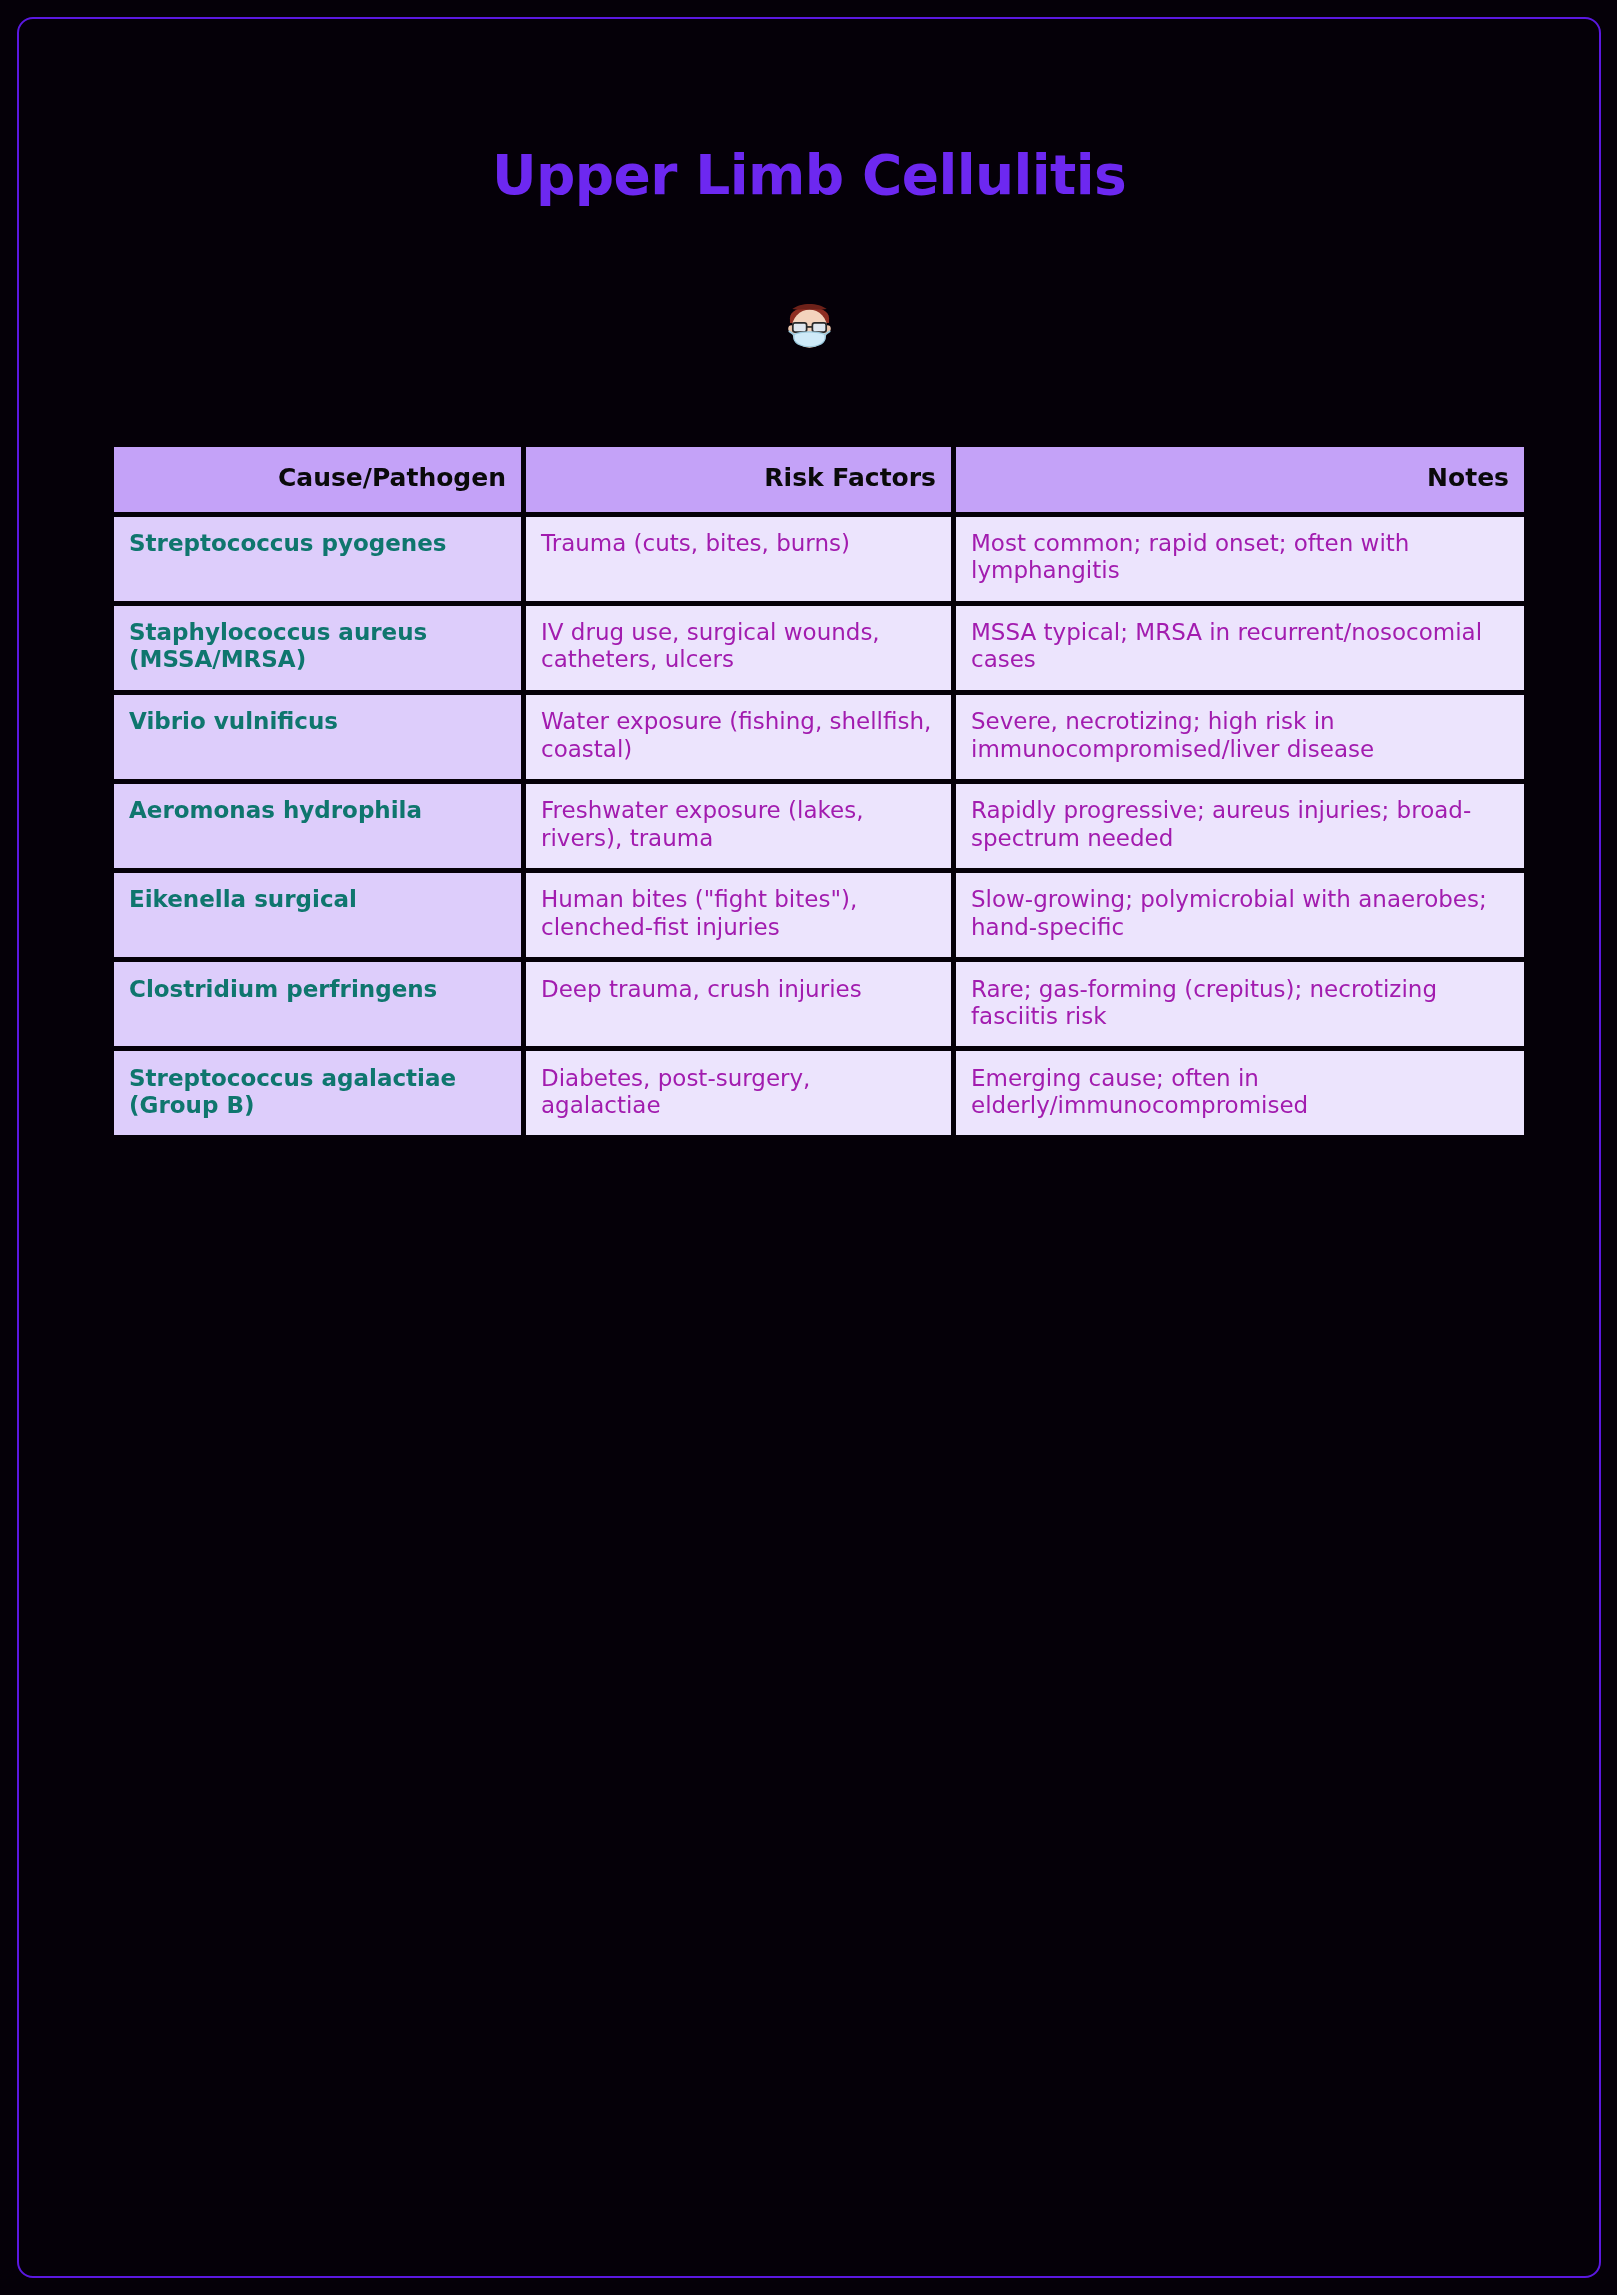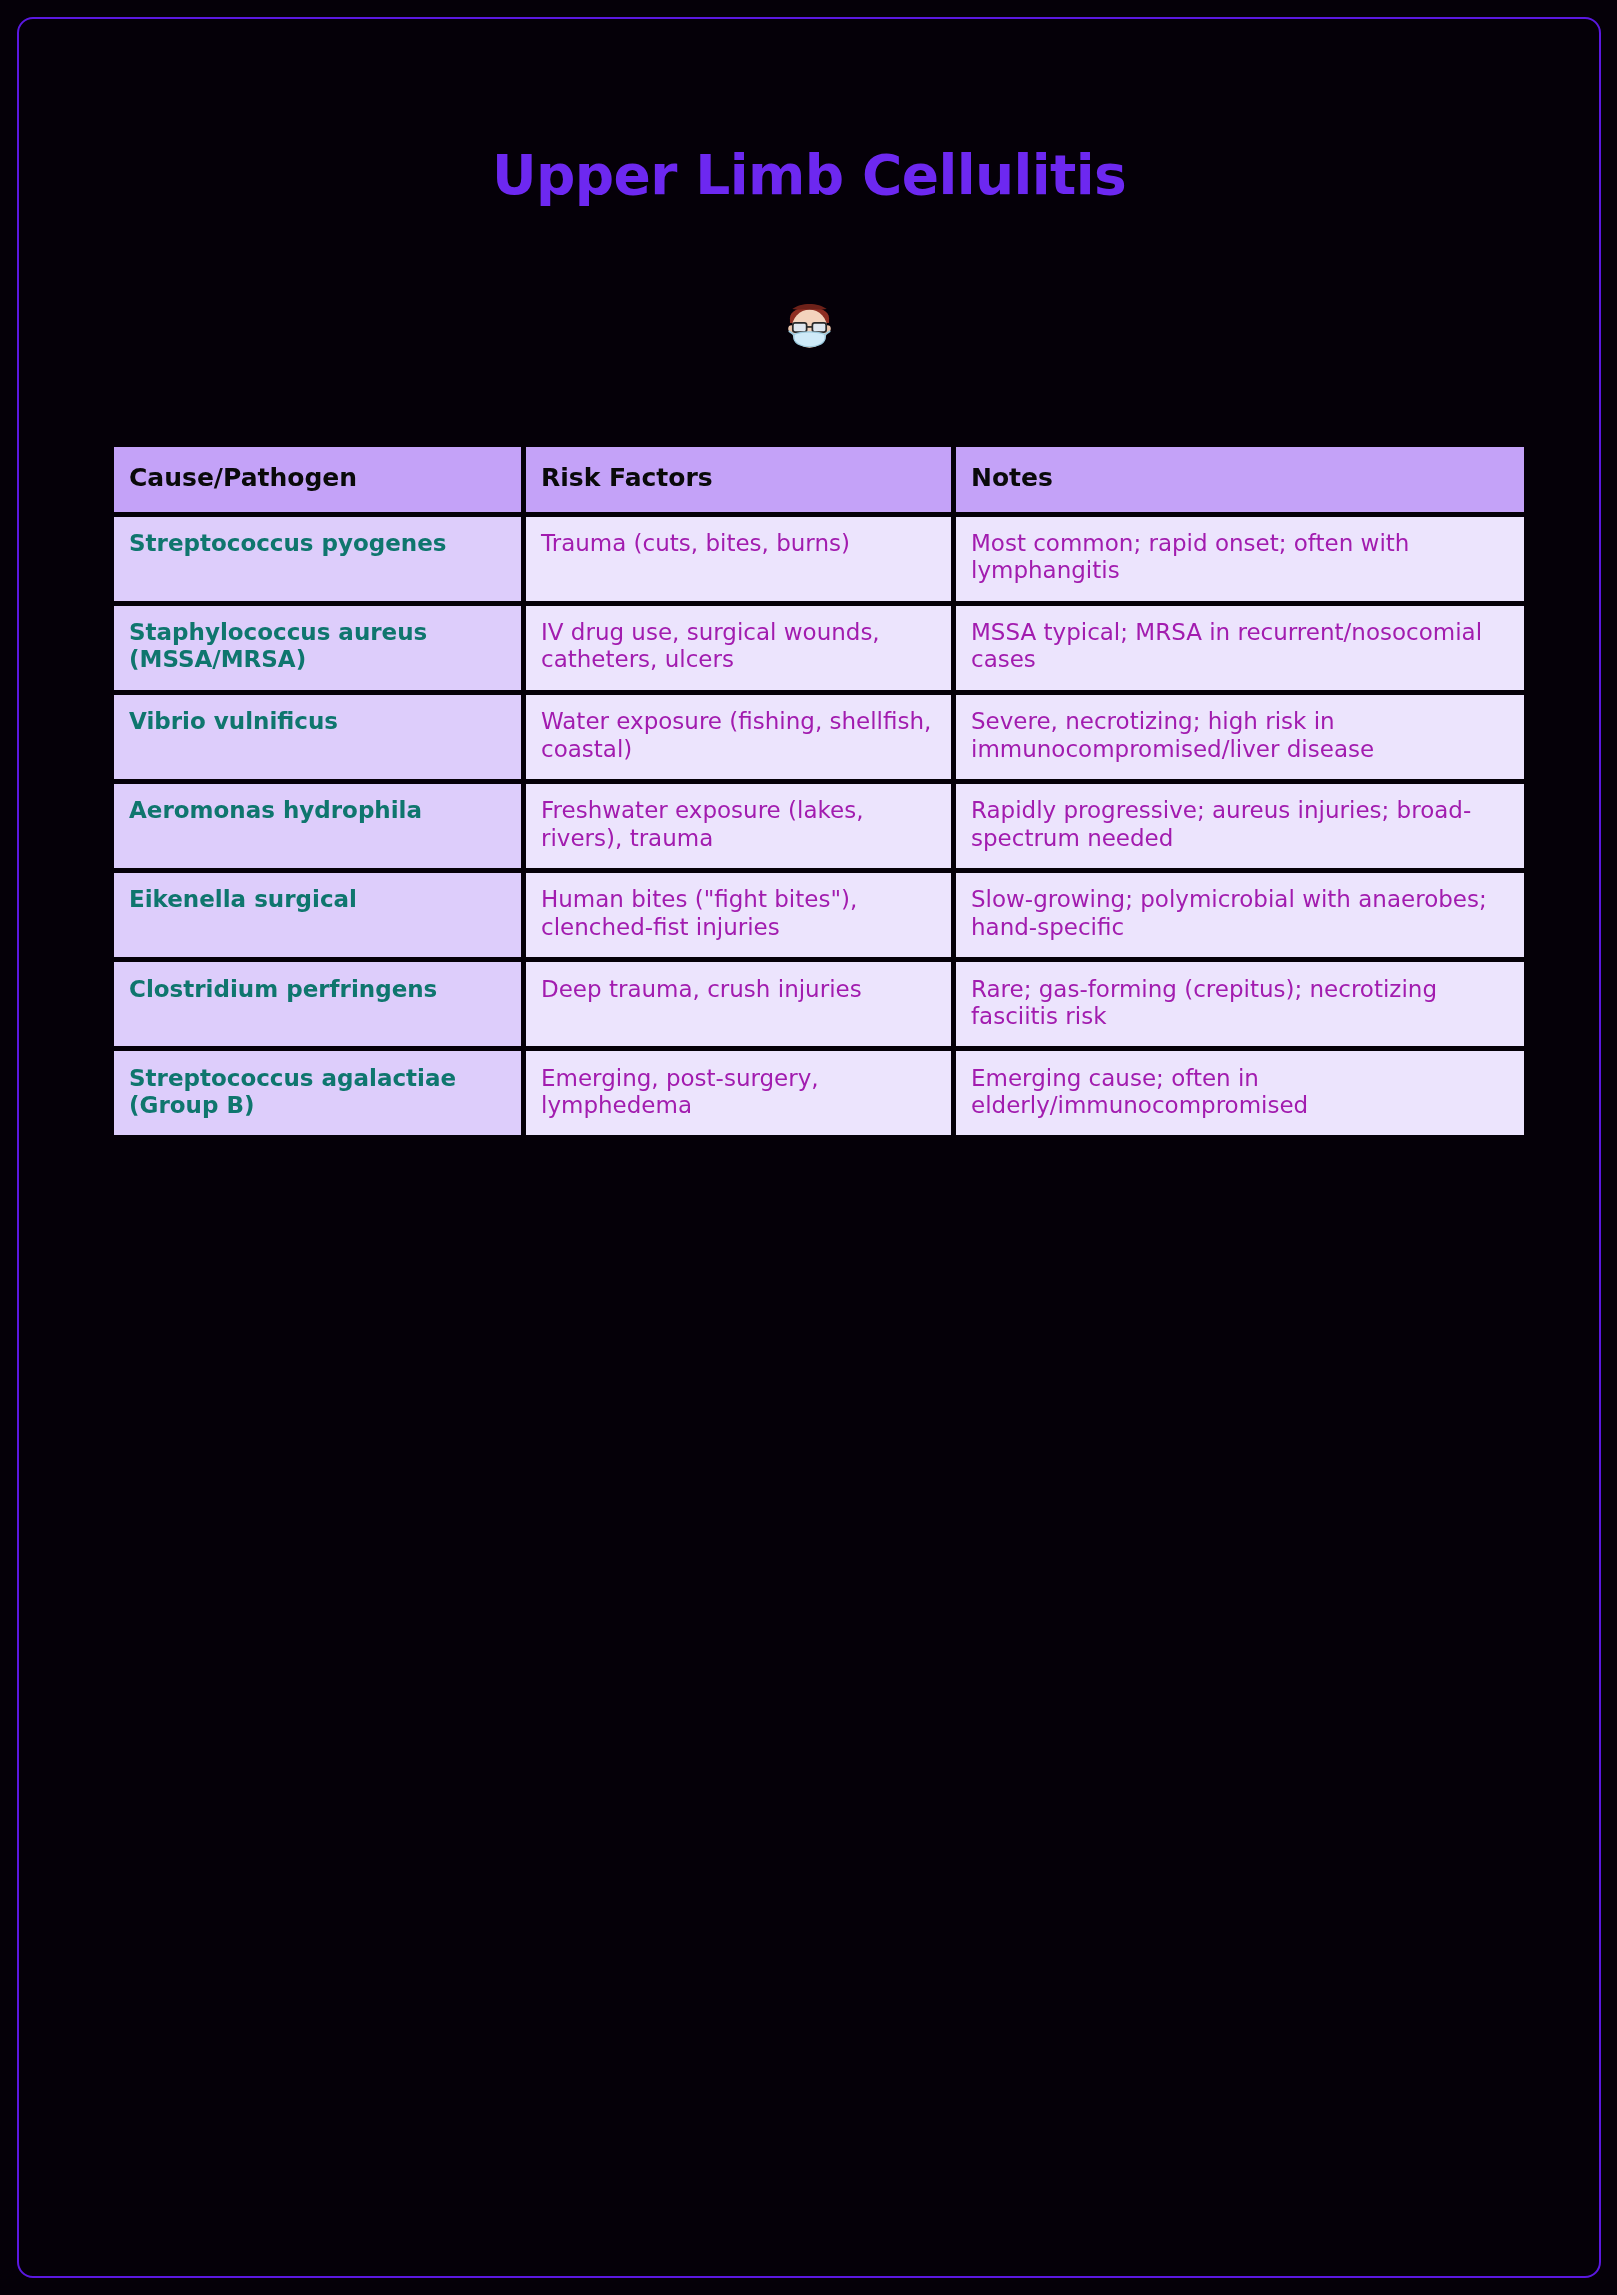--- a/index.html
+++ b/index.html
@@ -63,21 +63,21 @@
     border-collapse: separate;
     border-spacing: 5.7px 5.7px;
     margin-top: 40px;
     table-layout: fixed;
   }
   table.main-table th {
     background: #c4a2f8;
     color: #0a0a0a;
     font-size: 25px;
     font-weight: bold;
-    text-align: left;
+    text-align: right;
     padding: 16px 15px 19.5px 15px;
     vertical-align: top;
     font-family: "DejaVu Sans", sans-serif;
   }
   table.main-table td {
     background: #ece4fd;
     color: #a21caf;
     font-size: 23px;
     line-height: 1.18;
     padding: 13.8px 15px 16px 15px;
@@ -165,21 +165,21 @@
           <td>Human bites ("fight bites"), clenched-fist injuries</td>
           <td>Slow-growing; polymicrobial with anaerobes; hand-specific</td>
         </tr>
         <tr>
           <td class="cause">Clostridium perfringens</td>
           <td>Deep trauma, crush injuries</td>
           <td>Rare; gas-forming (crepitus); necrotizing fasciitis risk</td>
         </tr>
         <tr>
           <td class="cause">Streptococcus agalactiae (Group B)</td>
-          <td>Emerging, post-surgery, lymphedema</td>
+          <td>Diabetes, post-surgery, agalactiae</td>
           <td>Emerging cause; often in elderly/immunocompromised</td>
         </tr>
       </tbody>
     </table>
 
   </div>
 </div>
 
 
 </body></html>

